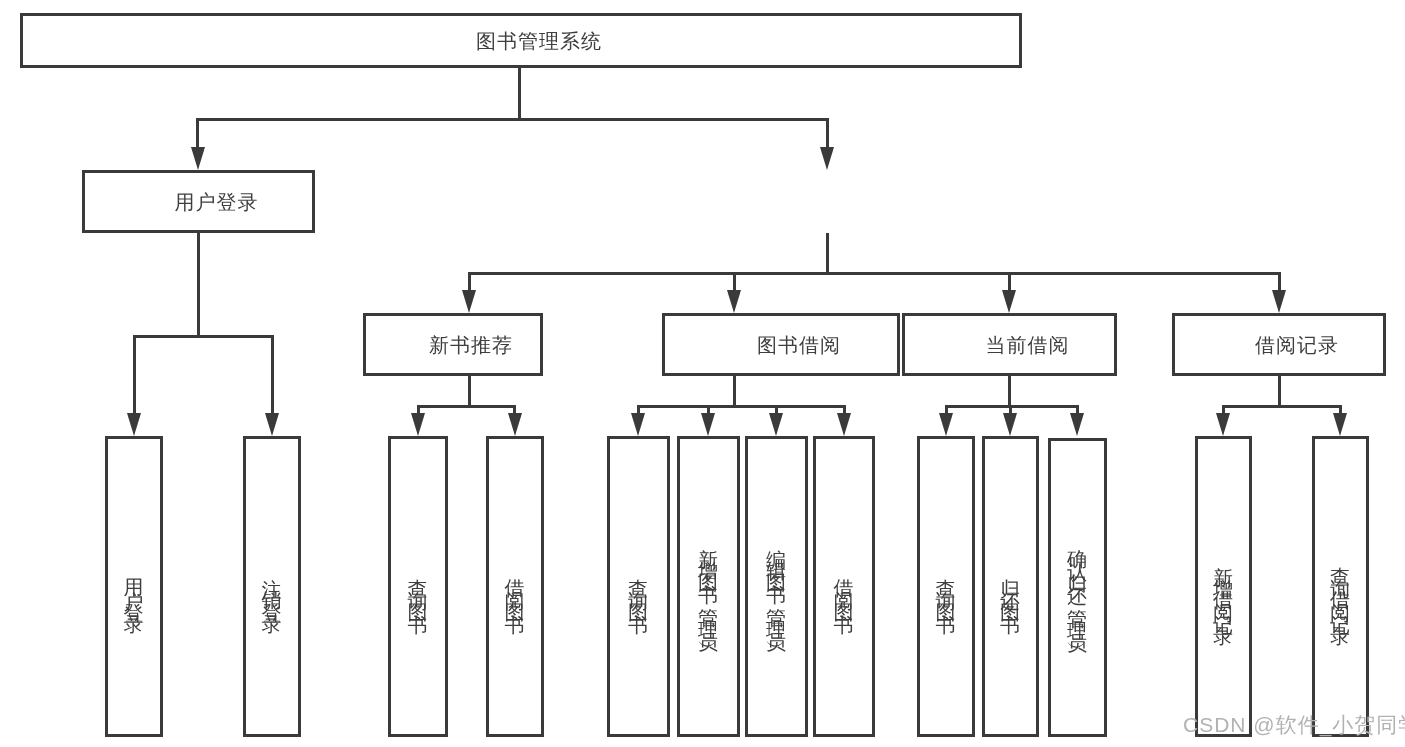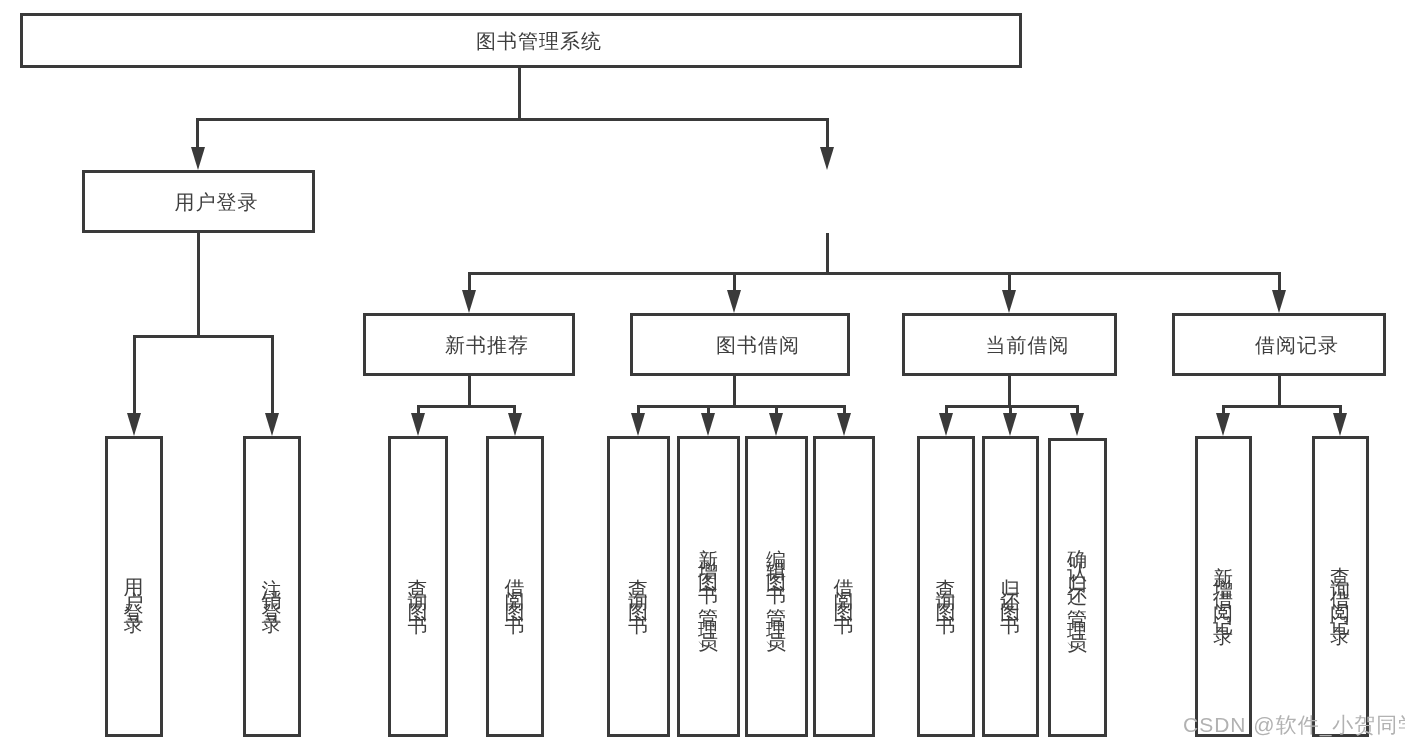--- a/index.html
+++ b/index.html
@@ -63,22 +63,22 @@
   <div class="hline" style="left:468px;top:272px;width:813px"></div>
   <div class="vline" style="left:468px;top:272px;height:22px"></div>
   <div class="arrow" style="left:462px;top:290px"></div>
   <div class="vline" style="left:733px;top:272px;height:22px"></div>
   <div class="arrow" style="left:727px;top:290px"></div>
   <div class="vline" style="left:1008px;top:272px;height:22px"></div>
   <div class="arrow" style="left:1002px;top:290px"></div>
   <div class="vline" style="left:1278px;top:272px;height:22px"></div>
   <div class="arrow" style="left:1272px;top:290px"></div>
 
-  <div class="box h" style="left:363px;top:313px;width:212px;height:63px">新书推荐</div>
-  <div class="box h" style="left:630px;top:313px;width:220px;height:63px">图书借阅</div>
+  <div class="box h" style="left:363px;top:313px;width:180px;height:63px">新书推荐</div>
+  <div class="box h" style="left:662px;top:313px;width:238px;height:63px">图书借阅</div>
   <div class="box h" style="left:1172px;top:313px;width:214px;height:63px">借阅记录</div>
   <div class="box h" style="left:902px;top:313px;width:215px;height:63px">当前借阅</div>
 
   <div class="vline" style="left:468px;top:376px;height:32px"></div>
   <div class="hline" style="left:417px;top:405px;width:99px"></div>
   <div class="vline" style="left:417px;top:405px;height:11px"></div>
   <div class="arrow" style="left:411px;top:413px"></div>
   <div class="vline" style="left:513px;top:405px;height:11px"></div>
   <div class="arrow" style="left:508px;top:413px"></div>
 

